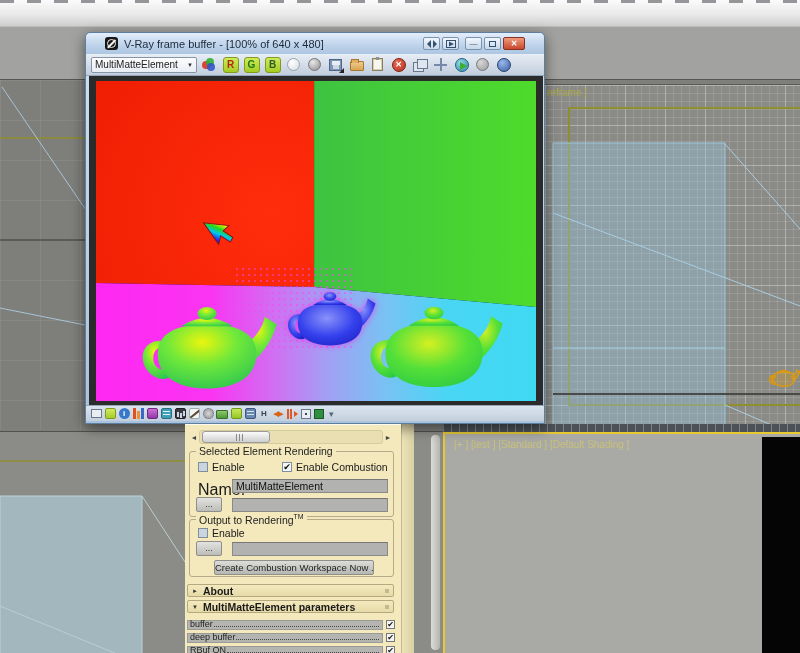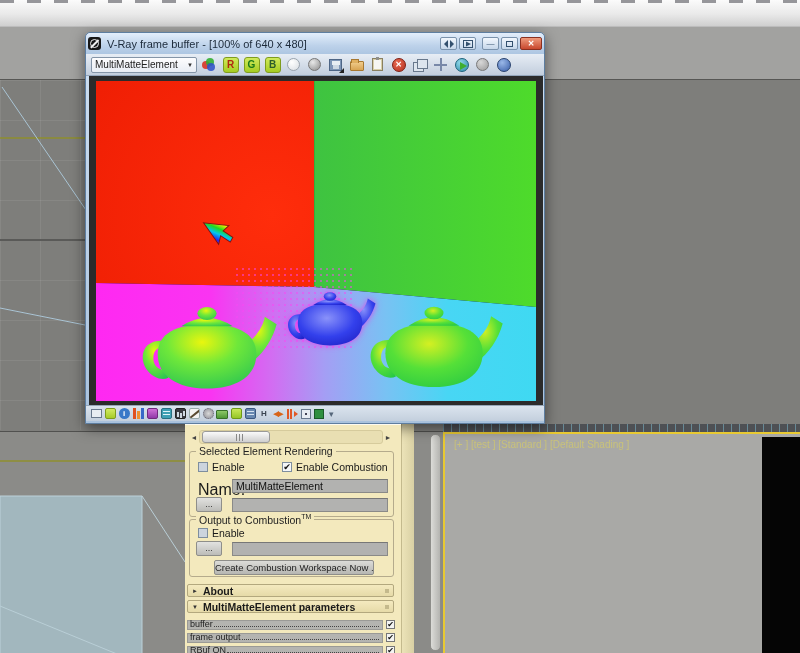--- a/index.html
+++ b/index.html
@@ -42,21 +42,21 @@
 
   .cmd-scrollbar { position:absolute; left:430px; top:434px; width:11px; height:217px; border-radius:5px;
     background:linear-gradient(90deg,#dcdcd8,#b4b4b0); border:1px solid #8e8e8a; }
   .panel-scroll-strip { position:absolute; left:401px; top:424px; width:13px; height:229px;
     background:linear-gradient(90deg,#ece3b8,#d9d0a4); border-left:1px solid #c4ba8e; }
 
   
   .vfb { position:absolute; left:85px; top:32px; width:460px; height:392px;
     background:linear-gradient(#cfe0f2,#a9c2dd); border:1px solid #5e7ea0; border-radius:5px 5px 0 0;
     box-shadow:0 4px 14px rgba(0,0,0,.5); }
-  .vfb-titlebar { position:absolute; left:0; top:0; width:100%; height:21px; display:flex; align-items:center; padding:0 2px;
+  .vfb-titlebar { position:absolute; left:0; top:0; width:100%; height:21px; display:flex; align-items:center; padding:0 19px;
     background:linear-gradient(#e3eefb,#bdd2ea 60%,#adc6e2); border-radius:5px 5px 0 0; }
   .vray-logo { width:13px; height:13px; border-radius:3px; background:#161616; position:relative; flex:0 0 auto; }
   .vray-logo::before { content:""; position:absolute; left:2px; top:2px; width:7px; height:7px; border:1.5px solid #f0f0f0; border-radius:50%; }
   .vray-logo::after { content:""; position:absolute; left:1px; top:5.5px; width:11px; height:1.5px; background:#f0f0f0; transform:rotate(-45deg); }
   .vfb-title { font-size:11px; color:#1c2a3a; margin-left:6px; white-space:nowrap; flex:1 1 auto; }
   .winbtns { display:flex; gap:2px; align-items:center; }
   .winbtn { width:17px; height:13px; border:1px solid #7a92ac; border-radius:2px; font-size:8px; line-height:10px; text-align:center;
     color:#33506e; background:linear-gradient(#f2f7fd,#c6d7ea); display:flex; align-items:center; justify-content:center; }
   .winbtn.gap { margin-right:4px; }
   .winbtn.close { background:linear-gradient(#ef9a7c,#c8482e); border-color:#8a3020; color:#fff; font-weight:bold; width:22px; }
@@ -189,20 +189,38 @@
 
   <div class="vp-left-top">
     <svg width="90" height="350">
       <line x1="0" y1="58" x2="90" y2="58" stroke="#8f8f2e" stroke-width="1.5"></line>
       <line x1="2" y1="7" x2="88" y2="133" stroke="#a9c4d4" stroke-width="1"></line>
       <line x1="0" y1="160" x2="90" y2="160" stroke="#5a5a58" stroke-width="2"></line>
       <line x1="0" y1="228" x2="85" y2="245" stroke="#a9c4d4" stroke-width="1"></line>
     </svg>
   </div>
 
+  <div class="grid-vp">
+    <svg width="255" height="348">
+      <rect x="24" y="23" width="250" height="297" fill="none" stroke="#8f8f2e" stroke-width="2"></rect>
+      <rect x="8" y="58" width="172" height="283" fill="rgba(150,200,225,.38)" stroke="#9cc8dc" stroke-width="1"></rect>
+      <line x1="8" y1="263" x2="180" y2="263" stroke="#a9d2e4" stroke-width="1"></line>
+      <line x1="8" y1="309" x2="255" y2="309" stroke="#4a4a48" stroke-width="2"></line>
+      <line x1="180" y1="59" x2="255" y2="144" stroke="#aacde0" stroke-width="1"></line>
+      <line x1="8" y1="128" x2="255" y2="221" stroke="#aacde0" stroke-width="1"></line>
+      <line x1="180" y1="320" x2="245" y2="348" stroke="#aacde0" stroke-width="1"></line>
+      <g transform="translate(222,282) scale(0.24)" stroke="#d99a12" fill="rgba(217,154,18,.3)" stroke-width="6">
+        <path d="M104,40 C114,34 122,24 124,13 L135,20 C131,35 122,48 110,57 Z"></path>
+        <path d="M32,36 C12,32 4,50 15,64 C20,70 28,73 34,70 L31,62 C25,64 19,58 20,50 C21,42 27,40 33,44 Z"></path>
+        <path d="M24,48 C24,28 42,20 70,20 C98,20 116,28 116,48 C116,68 98,80 70,80 C42,80 24,68 24,48 Z"></path>
+        <path d="M46,22 Q70,6 94,22 Z"></path>
+      </g>
+    </svg>
+    <span class="wire-label">reframe ]</span>
+  </div>
 
   <div class="vp-left-bottom">
     <svg width="443" height="222">
       <line x1="0" y1="29" x2="185" y2="29" stroke="#8f8f2e" stroke-width="1.5"></line>
       <polygon points="0,64 142,64 142,222 0,222" fill="#a2b7be" stroke="#bcd1d9" stroke-width="1"></polygon>
       <line x1="142" y1="64" x2="185" y2="130" stroke="#b9ced6" stroke-width="1"></line>
       <line x1="0" y1="174" x2="117" y2="222" stroke="#b9ced6" stroke-width="1"></line>
     </svg>
   </div>
 
@@ -457,21 +475,21 @@
         <span class="cb checked">✔</span>
         <span class="cblabel">Enable Combustion</span>
       </div>
       <span class="flabel" style="left:8px; top:29px;">Name:</span>
       <div class="txtfield" style="left:42px; top:27px; width:156px;">MultiMatteElement</div>
       <div class="smallbtn" style="left:6px; top:45px;">...</div>
       <div class="txtfield" style="left:42px; top:46px; width:156px;"></div>
     </div>
 
     <div class="grpbox" style="top:94px; width:205px; height:58px;">
-      <span class="grp-legend"><span>Output to Combustion</span><sup>TM</sup></span>
+      <span class="grp-legend"><span>Output to Rendering</span><sup>TM</sup></span>
       <div class="cbrow" style="left:8px; top:7px;">
         <span class="cb"></span>
         <span class="cblabel">Enable</span>
       </div>
       <div class="smallbtn" style="left:6px; top:21px;">...</div>
       <div class="txtfield" style="left:42px; top:22px; width:156px;"></div>
       <div class="widebtn" style="top:40px;">Create Combustion Workspace Now ...</div>
     </div>
 
     <div class="rollout" style="top:175px;">
@@ -486,21 +504,21 @@
       <span class="roll-pin"></span>
     </div>
 
     <div class="prow" style="top:195px;">
       <span class="plabel">buffer</span>
         <span class="leader"></span>
     </div>
     <span class="pcheck" style="top:195px;">✔</span>
 
     <div class="prow" style="top:208px;">
-      <span class="plabel">frame output</span>
+      <span class="plabel">deep buffer</span>
         <span class="leader"></span>
     </div>
     <span class="pcheck" style="top:208px;">✔</span>
 
     <div class="prow" style="top:221px;">
       <span class="plabel">RBuf ON</span>
         <span class="leader"></span>
     </div>
     <span class="pcheck" style="top:221px;">✔</span>
 

